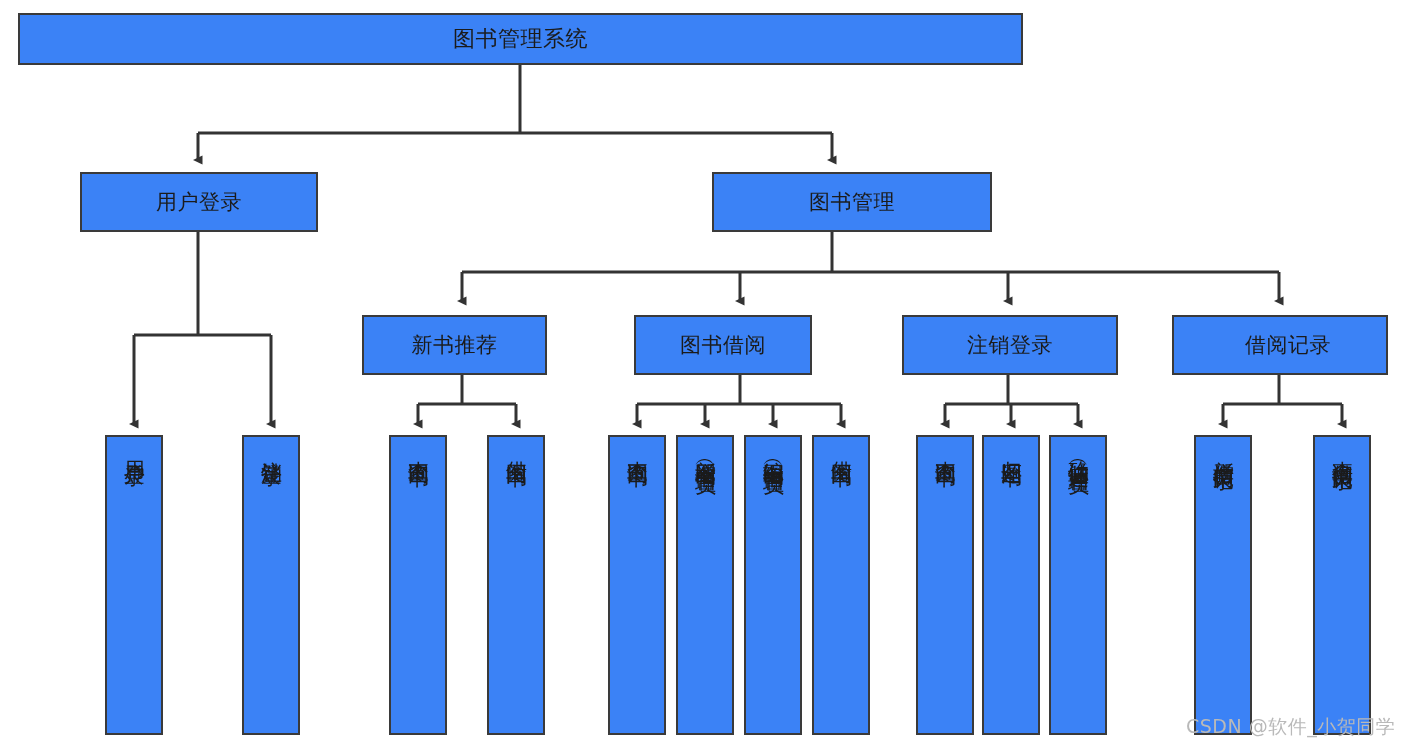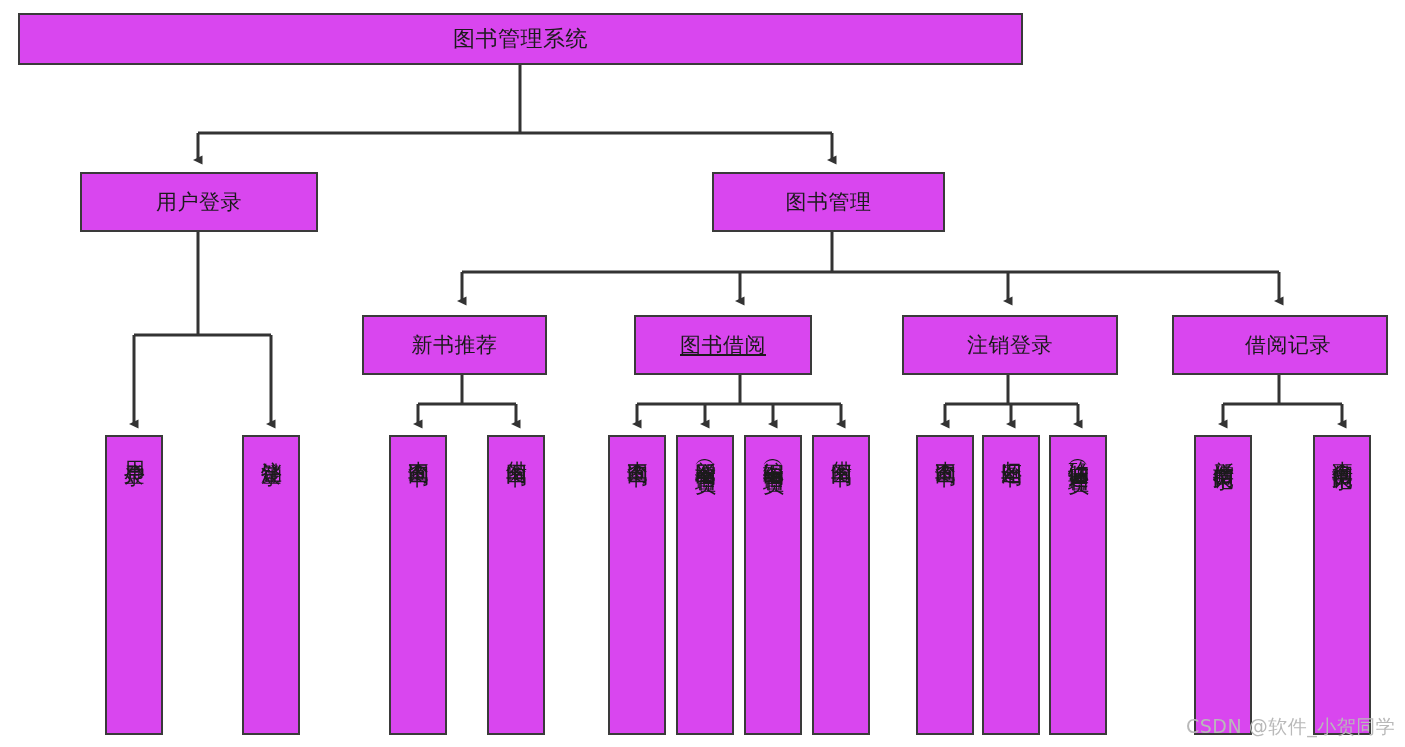--- a/index.html
+++ b/index.html
@@ -30,21 +30,21 @@
     top: 0;
     width: 1405px;
     height: 747px;
     pointer-events: none;
   }
 
   
   .node {
     position: absolute;
     box-sizing: border-box;
-    background: #d946ef;
+    background: #3b82f6;
     border: 2px solid #3a3a3a;
     display: flex;
     align-items: center;
     justify-content: center;
     color: #1b1b1b;
   }
 
   .node-label {
     display: block;
     text-align: center;
@@ -144,28 +144,28 @@
     </g>
   </svg>
 
   <div class="node horiz root" style="left:18px; top:13px; width:1005px; height:52px;">
     <span class="node-label">图书管理系统</span>
   </div>
 
   <div class="node horiz" style="left:80px; top:172px; width:238px; height:60px;">
     <span class="node-label">用户登录</span>
   </div>
-  <div class="node horiz" style="left:712px; top:172px; width:233px; height:60px;">
+  <div class="node horiz" style="left:712px; top:172px; width:280px; height:60px;">
     <span class="node-label">图书管理</span>
   </div>
 
   <div class="node horiz" style="left:362px; top:315px; width:185px; height:60px;">
     <span class="node-label">新书推荐</span>
   </div>
-  <div class="node horiz" style="left:634px; top:315px; width:178px; height:60px;text-decoration:underline;">
+  <div class="node horiz" style="left:634px; top:315px; width:178px; height:60px;">
     <span class="node-label">图书借阅</span>
   </div>
   <div class="node horiz" style="left:902px; top:315px; width:216px; height:60px;">
     <span class="node-label">注销登录</span>
   </div>
   <div class="node horiz" style="left:1172px; top:315px; width:216px; height:60px;padding-left:16px;">
     <span class="node-label">借阅记录</span>
   </div>
 
   <div class="node leaf" style="left:105px; top:435px; width:58px; height:300px;">

